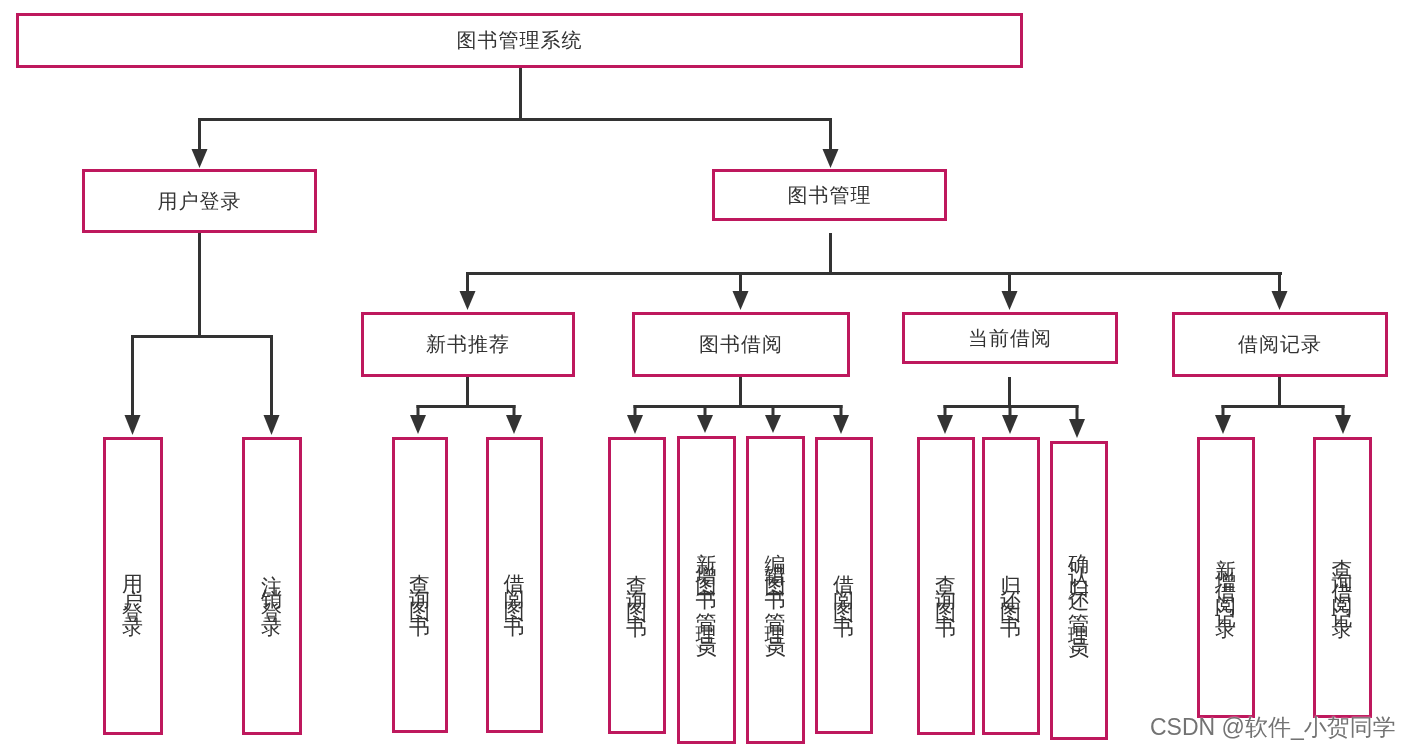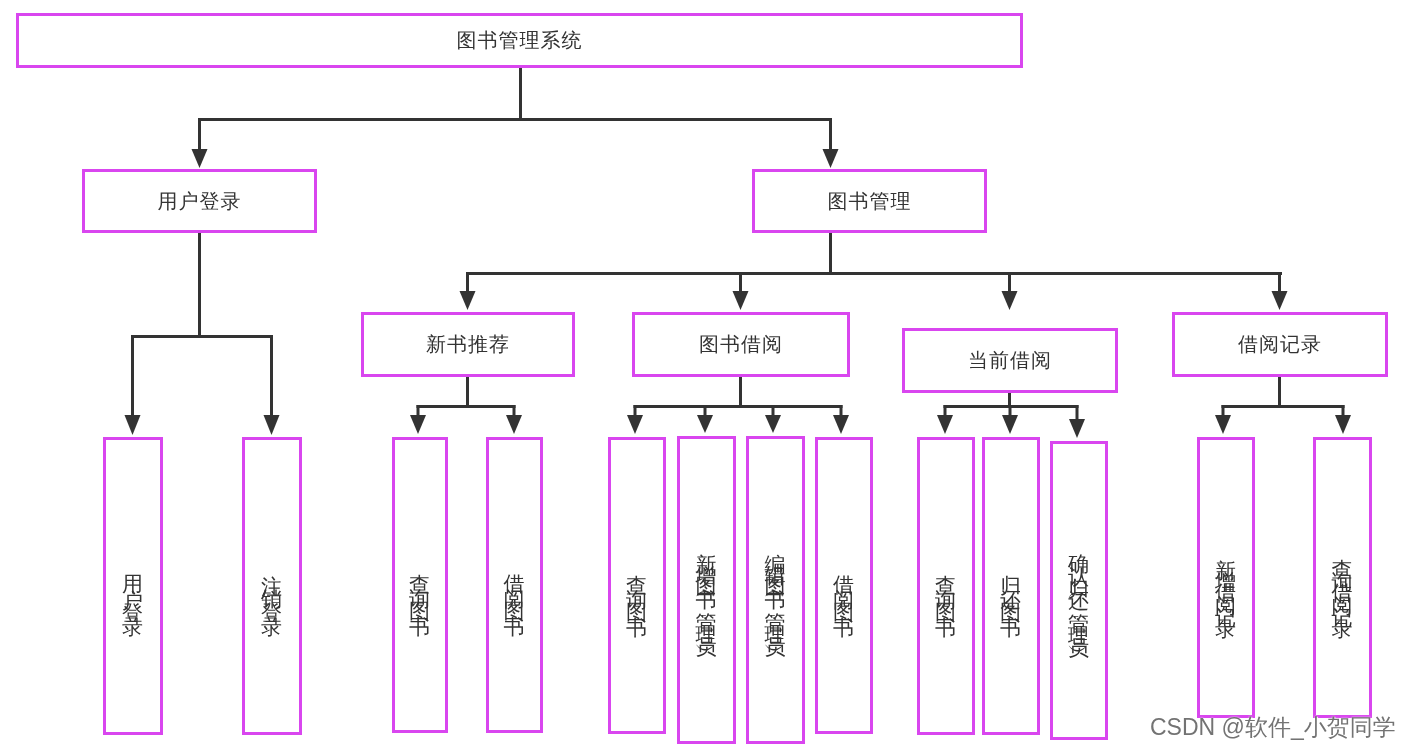--- a/index.html
+++ b/index.html
@@ -12,21 +12,21 @@
     overflow: hidden;
   }
   .connectors {
     position: absolute;
     left: 0; top: 0;
     width: 1405px; height: 747px;
   }
   .box {
     position: absolute;
     box-sizing: border-box;
-    border: 3px solid #d946ef;
+    border: 3px solid #be185d;
     background: #ffffff;
     display: flex;
     align-items: center;
     justify-content: center;
     color: #333333;
   }
   .hbox span {
     font-size: 20px;
     letter-spacing: 1px;
     white-space: nowrap;
@@ -133,31 +133,31 @@
     </g>
   </svg>
 
   <div class="box hbox" style="left:16px; top:13px; width:1007px; height:55px;">
     <span>图书管理系统</span>
   </div>
 
   <div class="box hbox" style="left:82px; top:169px; width:235px; height:64px;">
     <span>用户登录</span>
   </div>
-  <div class="box hbox" style="left:712px; top:169px; width:235px; height:64px;margin-left:40px;">
+  <div class="box hbox" style="left:712px; top:169px; width:235px; height:52px;">
     <span>图书管理</span>
   </div>
 
   <div class="box hbox" style="left:361px; top:312px; width:214px; height:65px;">
     <span>新书推荐</span>
   </div>
   <div class="box hbox" style="left:632px; top:312px; width:218px; height:65px;justify-content:center;">
     <span>图书借阅</span>
   </div>
-  <div class="box hbox" style="left:902px; top:328px; width:216px; height:65px;">
+  <div class="box hbox" style="left:902px; top:312px; width:216px; height:52px;">
     <span>当前借阅</span>
   </div>
   <div class="box hbox" style="left:1172px; top:312px; width:216px; height:65px;">
     <span>借阅记录</span>
   </div>
 
   <div class="box vbox" style="left:103px; top:437px; width:60px; height:298px;">
     <span>用户登录</span>
   </div>
   <div class="box vbox" style="left:242px; top:437px; width:60px; height:298px;">

